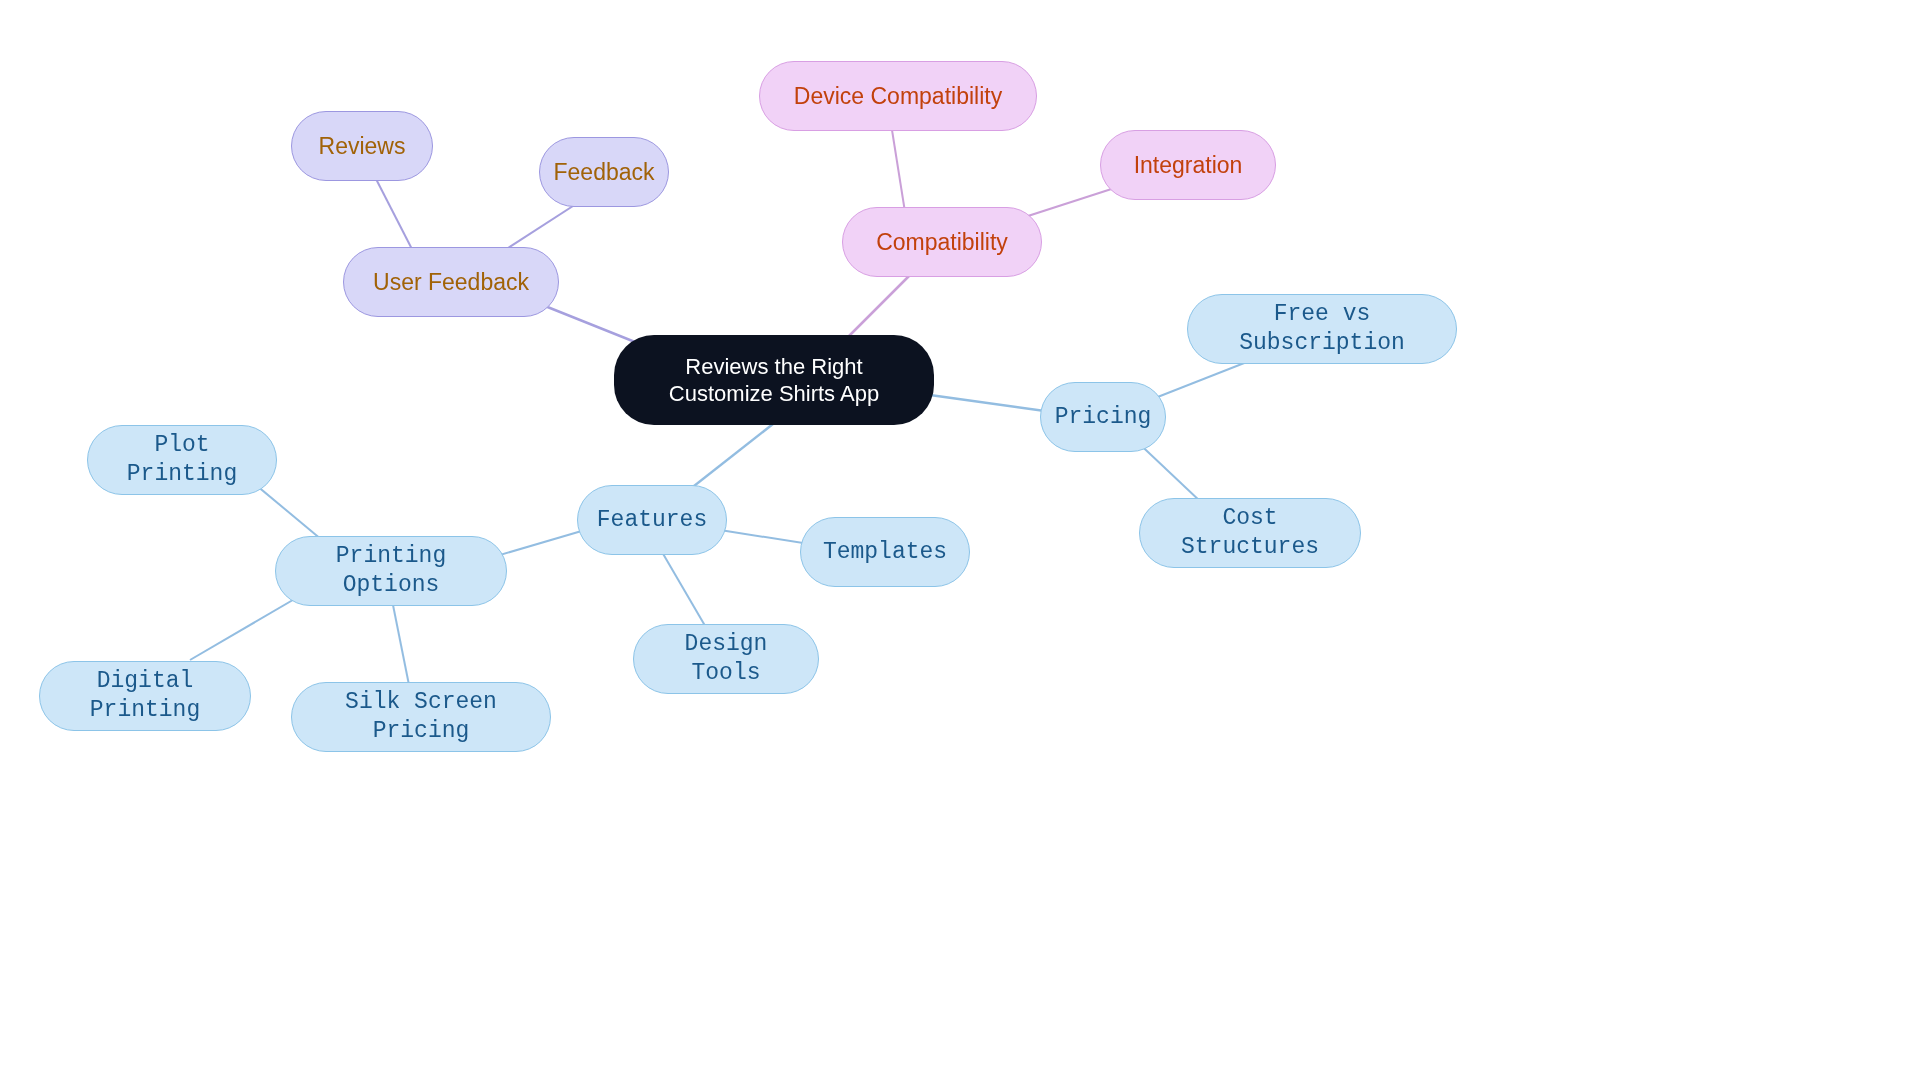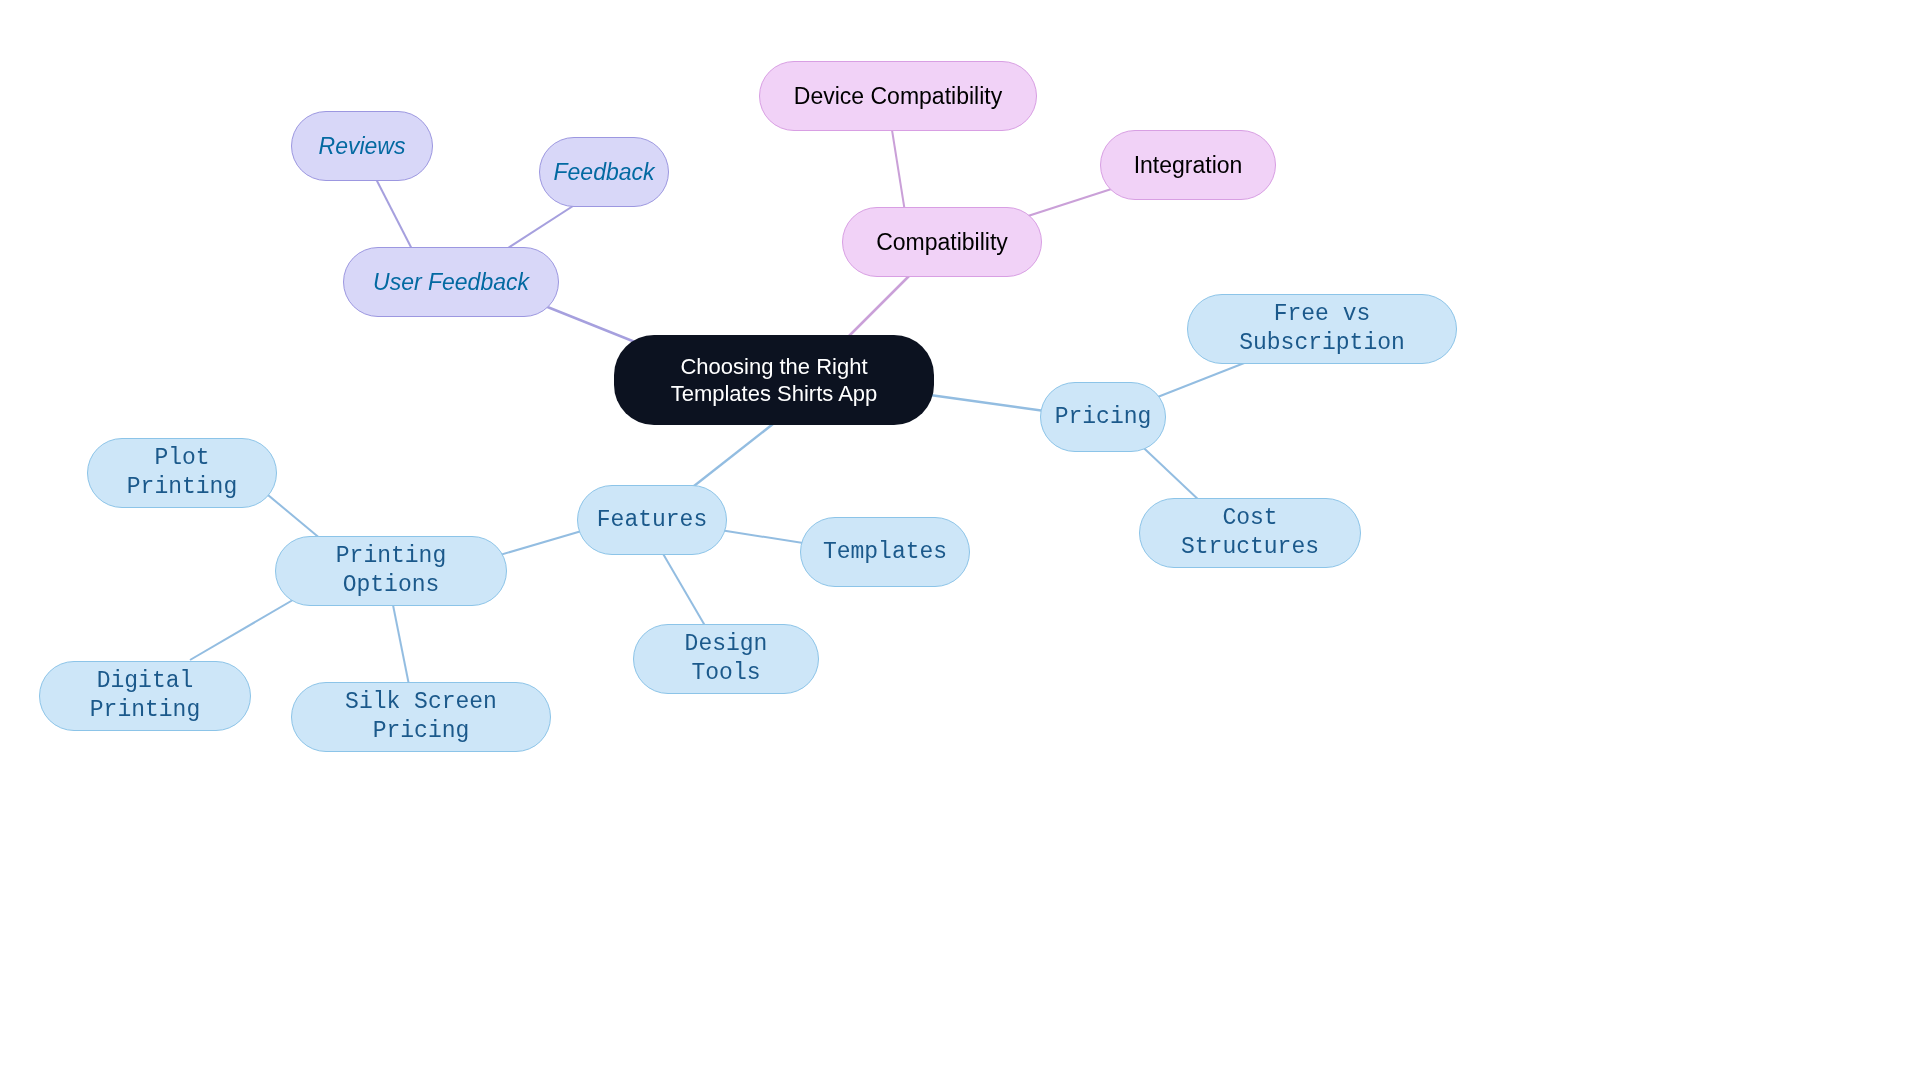--- a/index.html
+++ b/index.html
@@ -38,27 +38,26 @@
   padding: 20px 34px;
 }
 .blue {
   background: #cde6f8;
   color: #1b598b;
   border: 1.5px solid #8cc4e8;
   font-family: Liberation Mono, monospace;
 }
 .purple {
   background: #d8d7f8;
-  color: #0369a1;
+  color: #a16207;
   border: 1.5px solid #9c97e0;
-  font-style: italic;
 }
 .magenta {
   background: #f1d2f7;
-  color: #000000;
+  color: #c2410c;
   border: 1.5px solid #d89fe3;
 }
 </style>
 </head>
 <body>
 
 <svg class="connectors">
 
   <line x1="778" y1="420" x2="652" y2="519" stroke="#93bde1" stroke-width="2.5"></line>
   <line x1="930" y1="395" x2="1088" y2="417" stroke="#93bde1" stroke-width="2.5"></line>
@@ -77,36 +76,36 @@
   <line x1="1130" y1="435" x2="1220" y2="520" stroke="#93bde1" stroke-width="2"></line>
 
   <line x1="415" y1="255" x2="375" y2="177" stroke="#a6a0de" stroke-width="2"></line>
   <line x1="505" y1="250" x2="590" y2="195" stroke="#a6a0de" stroke-width="2"></line>
 
   <line x1="905" y1="212" x2="892" y2="130" stroke="#caa0d8" stroke-width="2"></line>
   <line x1="1000" y1="225" x2="1130" y2="183" stroke="#caa0d8" stroke-width="2"></line>
 </svg>
 
 <div class="node center" style="left:614px; top:335px; width:320px; height:90px;">
-  <span>Choosing the Right Templates Shirts App</span>
+  <span>Reviews the Right Customize Shirts App</span>
 </div>
 
 <div class="node blue" style="left:577px; top:485px; width:150px; height:70px;">
   <span>Features</span>
 </div>
 <div class="node blue" style="left:633px; top:624px; width:186px; height:70px;">
   <span>Design Tools</span>
 </div>
 <div class="node blue" style="left:800px; top:517px; width:170px; height:70px;">
   <span>Templates</span>
 </div>
 <div class="node blue" style="left:275px; top:536px; width:232px; height:70px;">
   <span>Printing Options</span>
 </div>
-<div class="node blue" style="left:87px; top:425px; width:190px; height:70px;margin-top:13px;">
+<div class="node blue" style="left:87px; top:425px; width:190px; height:70px;">
   <span>Plot Printing</span>
 </div>
 <div class="node blue" style="left:39px; top:625px; width:212px; height:70px;margin-top:36px;">
   <span>Digital Printing</span>
 </div>
 <div class="node blue" style="left:291px; top:682px; width:260px; height:70px;">
   <span>Silk Screen Pricing</span>
 </div>
 
 <div class="node blue" style="left:1040px; top:382px; width:126px; height:70px;">

